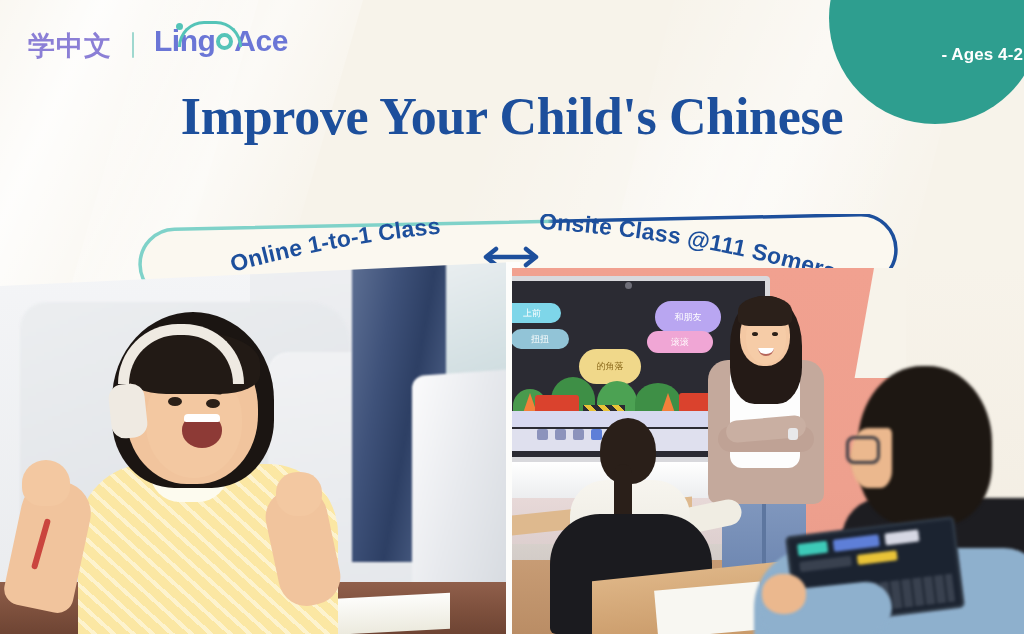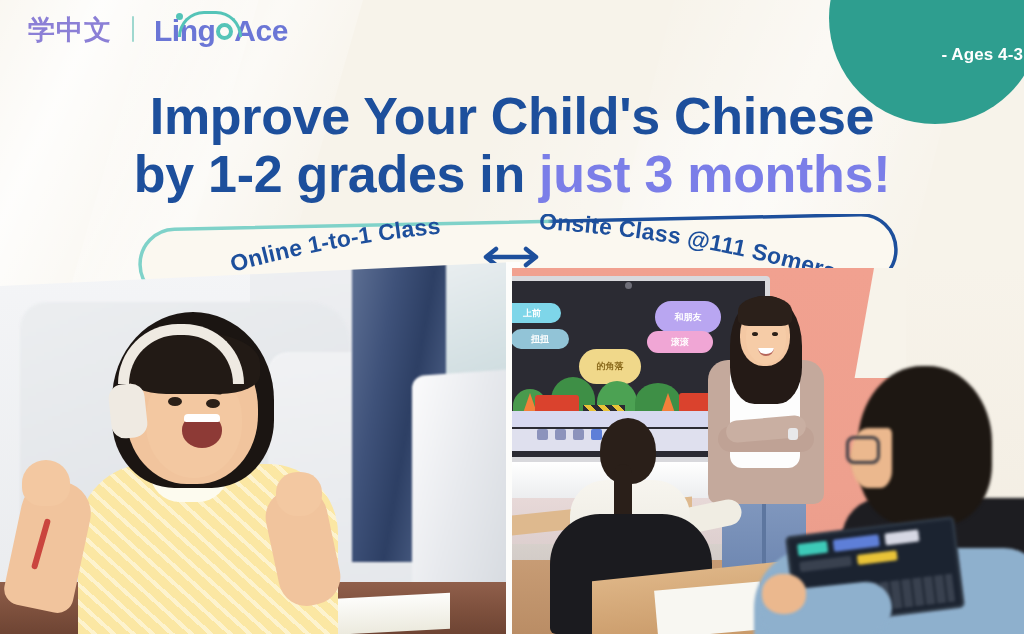--- a/index.html
+++ b/index.html
@@ -34,22 +34,22 @@
     transform:skewX(-14deg);
   }
   .streak-d{
     left:460px;top:120px;width:420px;height:200px;
     background:linear-gradient(96deg,rgba(255,255,255,0) 0%,rgba(255,255,255,.45) 55%,rgba(255,255,255,0) 100%);
     transform:skewX(-15deg);
   }
 
   
   #logo{
-    position:absolute;left:28px;top:16px;height:38px;
-    display:flex;gap:20px;
+    position:absolute;left:28px;top:26px;height:38px;
+    display:flex;align-items:center;gap:20px;
   }
   .logo-cn{
     font-size:27px;font-weight:bold;color:#8b7fd6;letter-spacing:1px;
     font-family:"DejaVu Sans","Liberation Sans",sans-serif;line-height:1;
   }
   .logo-div{width:2px;height:26px;background:#9fd8cf;border-radius:2px;}
   .logo-word{position:relative;display:flex;align-items:baseline;height:38px;}
   .lw{font-size:30px;font-weight:bold;color:#6b76d6;line-height:1;letter-spacing:-.5px;}
   .logo-o-ring{
     display:inline-block;width:17px;height:17px;border-radius:50%;
@@ -75,20 +75,21 @@
   }
   .badge-line{
     color:#ffffff;font-size:17px;font-weight:bold;line-height:1.28;
     text-align:right;letter-spacing:.1px;white-space:nowrap;
   }
 
   
   #headline{
     position:absolute;left:0;top:90px;width:1024px;text-align:center;
     line-height:1.03;
+    font-family:Liberation Serif, serif;
   }
   .hl-line{display:block;white-space:nowrap;}
   .hl1{
     font-size:52px;font-weight:bold;color:#1d4f9c;letter-spacing:-.3px;
   }
   .hl2{
     font-size:52px;font-weight:bold;color:#1d4f9c;letter-spacing:-.3px;margin-top:4px;
   }
   .hl-accent{color:#7b7ee8;}
 
@@ -213,21 +214,21 @@
   
   .rp-board{
     position:absolute;left:-10px;top:8px;width:268px;height:186px;
     background:#2b2b33;border:5px solid #d9d9dd;border-radius:4px;box-sizing:border-box;
   }
   .rp-board-cam{position:absolute;left:118px;top:1px;width:7px;height:7px;border-radius:50%;background:#6e6e78;}
   .rp-board-stand{position:absolute;left:-10px;top:194px;width:268px;height:36px;background:linear-gradient(180deg,#ffffff,#ecedef);}
   .rp-board-legs{position:absolute;left:-4px;top:230px;width:250px;height:62px;background:linear-gradient(180deg,#e6e7ea,#d6d8dc);opacity:.8;}
   .rp-bubble{
     position:absolute;border-radius:20px;display:flex;align-items:center;justify-content:center;
-    color:#ffffff;font-size:9px;font-weight:bold;
+    color:#ffffff;font-size:9px;font-weight:normal;
     font-family:"DejaVu Sans","Liberation Sans",sans-serif;
   }
   .rp-scene{position:absolute;left:0;bottom:34px;width:258px;height:70px;}
   .rp-plant{position:absolute;bottom:0;background:#4a9a4e;border-radius:50% 50% 6px 6px;}
   .rp-bar{position:absolute;bottom:4px;background:#d8432e;border-radius:3px;}
   .rp-cone{position:absolute;bottom:4px;width:0;height:0;border-left:9px solid transparent;border-right:9px solid transparent;border-bottom:26px solid #f2803c;}
   .rp-stripe{position:absolute;bottom:4px;height:14px;background:repeating-linear-gradient(45deg,#e8c33a 0 5px,#2b2b33 5px 10px);}
   .rp-taskbar{position:absolute;left:0;bottom:6px;width:258px;height:22px;background:#dfe0ee;}
   .rp-taskicon{position:absolute;bottom:11px;width:11px;height:11px;border-radius:2px;background:#8c93bb;}
   .rp-boardstrip{position:absolute;left:0;bottom:30px;width:258px;height:16px;background:#d7d9f0;}
@@ -302,26 +303,25 @@
     <span class="logo-div"></span>
     <span class="logo-word">
       <span class="logo-arc"></span>
       <span class="lw">Ling</span>
       <span class="logo-o-ring"></span>
       <span class="lw">Ace</span>
     </span>
   </div>
 
   <div id="badge">
-    <span class="badge-line">- Ages 4-3</span>
+    <span class="badge-line">- Ages 4-2</span>
   </div>
 
   <div id="headline">
     <span class="hl-line hl1">Improve Your Child's Chinese</span>
-    <span class="hl-line hl2"><span>by 1-2 grades in </span><span class="hl-accent">just 3 months!</span></span>
   </div>
 
   <div id="pill-wrap">
     <svg id="pill-svg" width="764" height="86" viewBox="0 0 764 86">
       <defs>
         <path id="arcL" d="M 44 74 Q 200 22 382 14"></path>
         <path id="arcR" d="M 382 14 Q 566 22 722 74"></path>
         <linearGradient id="pillStroke" x1="0" y1="0" x2="1" y2="0">
           <stop offset="0%" stop-color="#7fd2c9"></stop>
           <stop offset="54%" stop-color="#7fd2c9"></stop>

